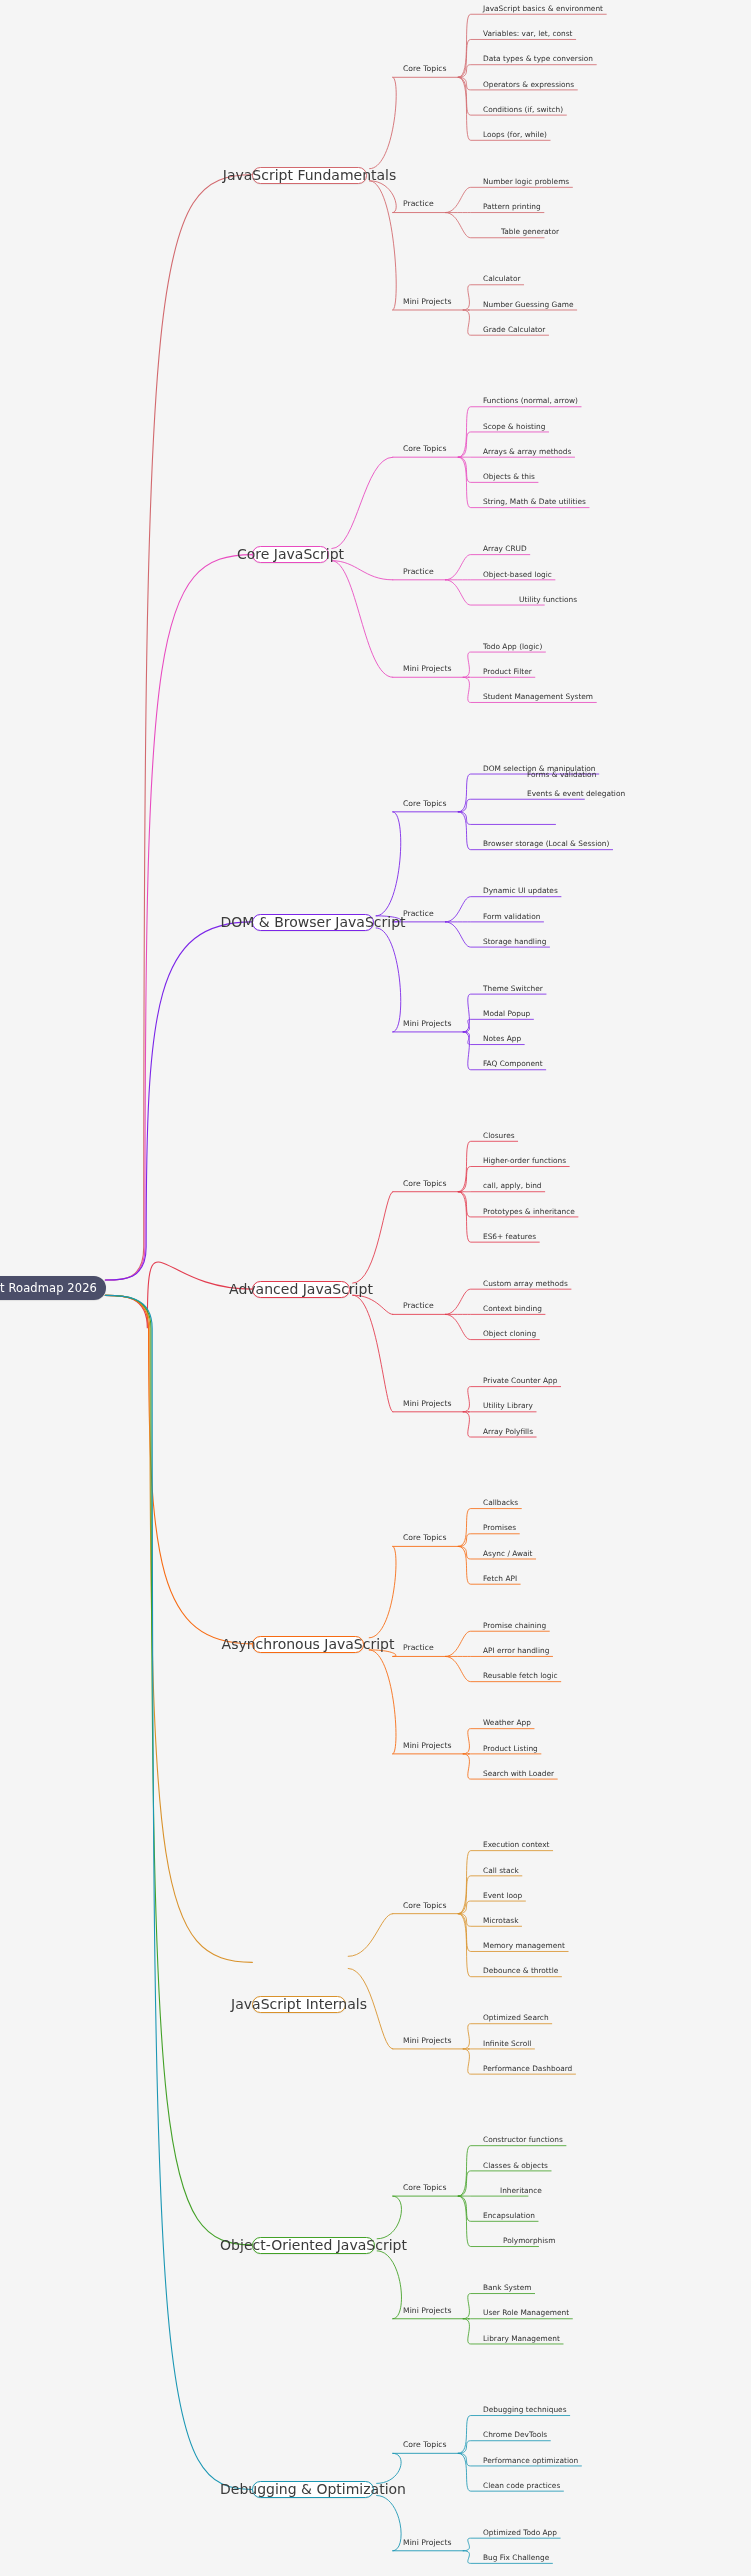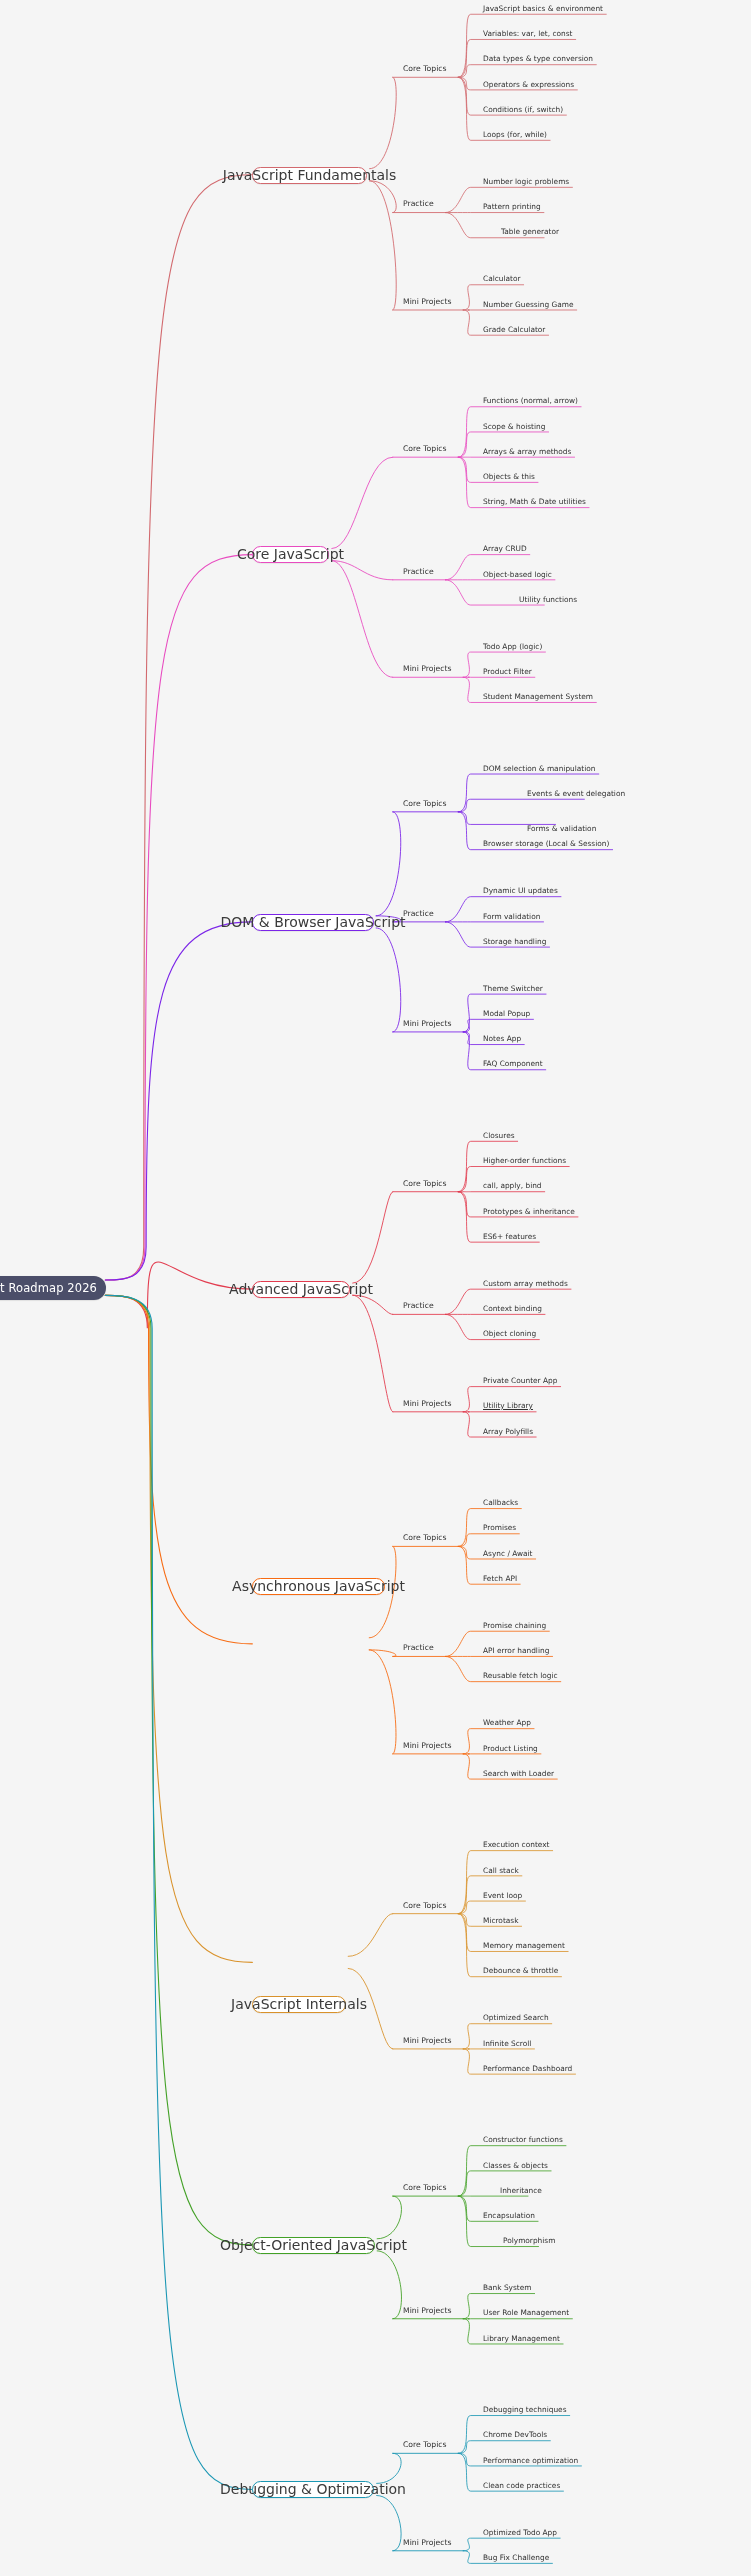--- a/index.html
+++ b/index.html
@@ -190,21 +190,21 @@
       <div class="node leaf" style="left: 483px; top: 571px; width: 69px;">Object-based logic</div>
       <div class="node leaf" style="left: 483px; top: 596px; width: 58px; padding-left: 36px;">Utility functions</div>
       <div class="node mid" style="left: 403px; top: 665px; width: 48px;">Mini Projects</div>
       <div class="node leaf" style="left: 483px; top: 643px; width: 59px;">Todo App (logic)</div>
       <div class="node leaf" style="left: 483px; top: 668px; width: 49px;">Product Filter</div>
       <div class="node leaf" style="left: 483px; top: 693px; width: 110px;">Student Management System</div>
       <div class="node branch" style="left: 252px; top: 914px; border-color: rgb(123, 37, 232); width: 122px;">DOM &amp; Browser JavaScript</div>
       <div class="node mid" style="left: 403px; top: 800px; width: 44px;">Core Topics</div>
       <div class="node leaf" style="left: 483px; top: 765px; width: 113px;">DOM selection &amp; manipulation</div>
       <div class="node leaf" style="left: 483px; top: 790px; width: 98px; margin-left: 44px;">Events &amp; event delegation</div>
-      <div class="node leaf" style="left: 483px; top: 825px; width: 83px; padding-left: 44px;">Forms &amp; validation</div>
+      <div class="node leaf" style="left: 483px; top: 771px; width: 83px; padding-left: 44px;">Forms &amp; validation</div>
       <div class="node leaf" style="left: 483px; top: 840px; width: 127px;">Browser storage (Local &amp; Session)</div>
       <div class="node mid" style="left: 403px; top: 910px; width: 31px;">Practice</div>
       <div class="node leaf" style="left: 483px; top: 887px; width: 75px;">Dynamic UI updates</div>
       <div class="node leaf" style="left: 483px; top: 913px; width: 57px;">Form validation</div>
       <div class="node leaf" style="left: 483px; top: 938px; width: 63px;">Storage handling</div>
       <div class="node mid" style="left: 403px; top: 1020px; width: 48px;">Mini Projects</div>
       <div class="node leaf" style="left: 483px; top: 985px; width: 60px;">Theme Switcher</div>
       <div class="node leaf" style="left: 483px; top: 1010px; width: 47px;">Modal Popup</div>
       <div class="node leaf" style="left: 483px; top: 1035px; width: 38px;">Notes App</div>
       <div class="node leaf" style="left: 483px; top: 1060px; width: 60px;">FAQ Component</div>
@@ -214,23 +214,23 @@
       <div class="node leaf" style="left: 483px; top: 1157px; width: 83px;">Higher-order functions</div>
       <div class="node leaf" style="left: 483px; top: 1182px; width: 59px;">call, apply, bind</div>
       <div class="node leaf" style="left: 483px; top: 1208px; width: 92px;">Prototypes &amp; inheritance</div>
       <div class="node leaf" style="left: 483px; top: 1233px; width: 53px;">ES6+ features</div>
       <div class="node mid" style="left: 403px; top: 1302px; width: 31px;">Practice</div>
       <div class="node leaf" style="left: 483px; top: 1280px; width: 85px;">Custom array methods</div>
       <div class="node leaf" style="left: 483px; top: 1305px; width: 59px;">Context binding</div>
       <div class="node leaf" style="left: 483px; top: 1330px; width: 53px;">Object cloning</div>
       <div class="node mid" style="left: 403px; top: 1400px; width: 48px;">Mini Projects</div>
       <div class="node leaf" style="left: 483px; top: 1377px; width: 75px;">Private Counter App</div>
-      <div class="node leaf" style="left: 483px; top: 1402px; width: 50px; text-decoration: underline;">Utility Library</div>
+      <div class="node leaf" style="left: 483px; top: 1402px; width: 50px;">Utility Library</div>
       <div class="node leaf" style="left: 483px; top: 1428px; width: 50px;">Array Polyfills</div>
-      <div class="node branch" style="left: 252px; top: 1578px; border-color: rgb(247, 107, 18); width: 133px;">Asynchronous JavaScript</div>
+      <div class="node branch" style="left: 252px; top: 1636px; border-color: rgb(247, 107, 18); width: 112px;">Asynchronous JavaScript</div>
       <div class="node mid" style="left: 403px; top: 1534px; width: 44px;">Core Topics</div>
       <div class="node leaf" style="left: 483px; top: 1499px; width: 35px;">Callbacks</div>
       <div class="node leaf" style="left: 483px; top: 1524px; width: 33px;">Promises</div>
       <div class="node leaf" style="left: 483px; top: 1550px; width: 50px;">Async / Await</div>
       <div class="node leaf" style="left: 483px; top: 1575px; width: 34px;">Fetch API</div>
       <div class="node mid" style="left: 403px; top: 1644px; width: 31px;">Practice</div>
       <div class="node leaf" style="left: 483px; top: 1622px; width: 63px;">Promise chaining</div>
       <div class="node leaf" style="left: 483px; top: 1647px; width: 67px;">API error handling</div>
       <div class="node leaf" style="left: 483px; top: 1672px; width: 75px;">Reusable fetch logic</div>
       <div class="node mid" style="left: 403px; top: 1742px; width: 48px;">Mini Projects</div>

